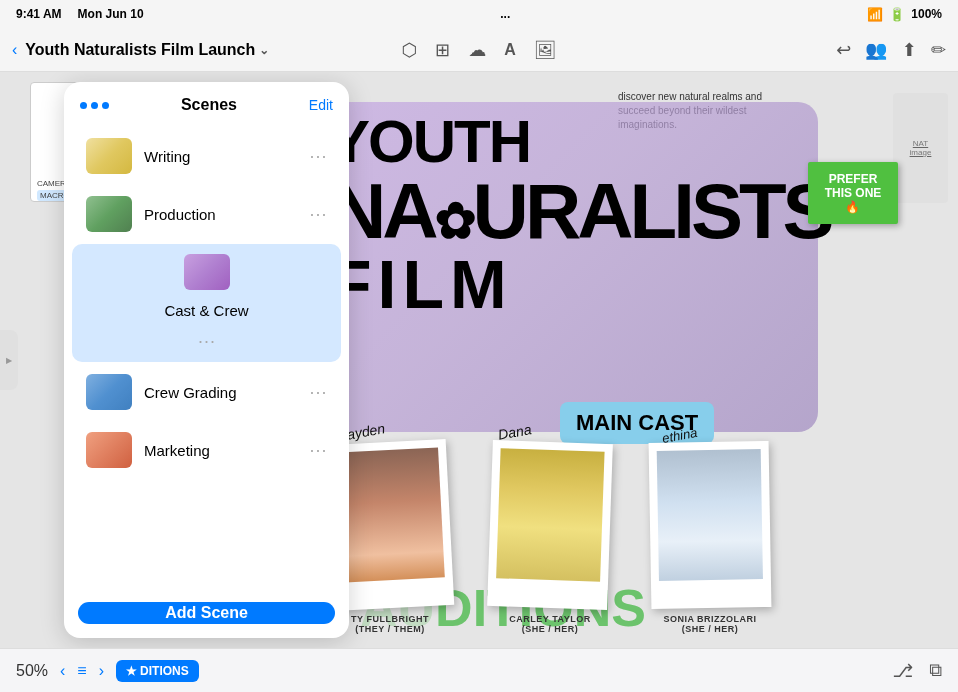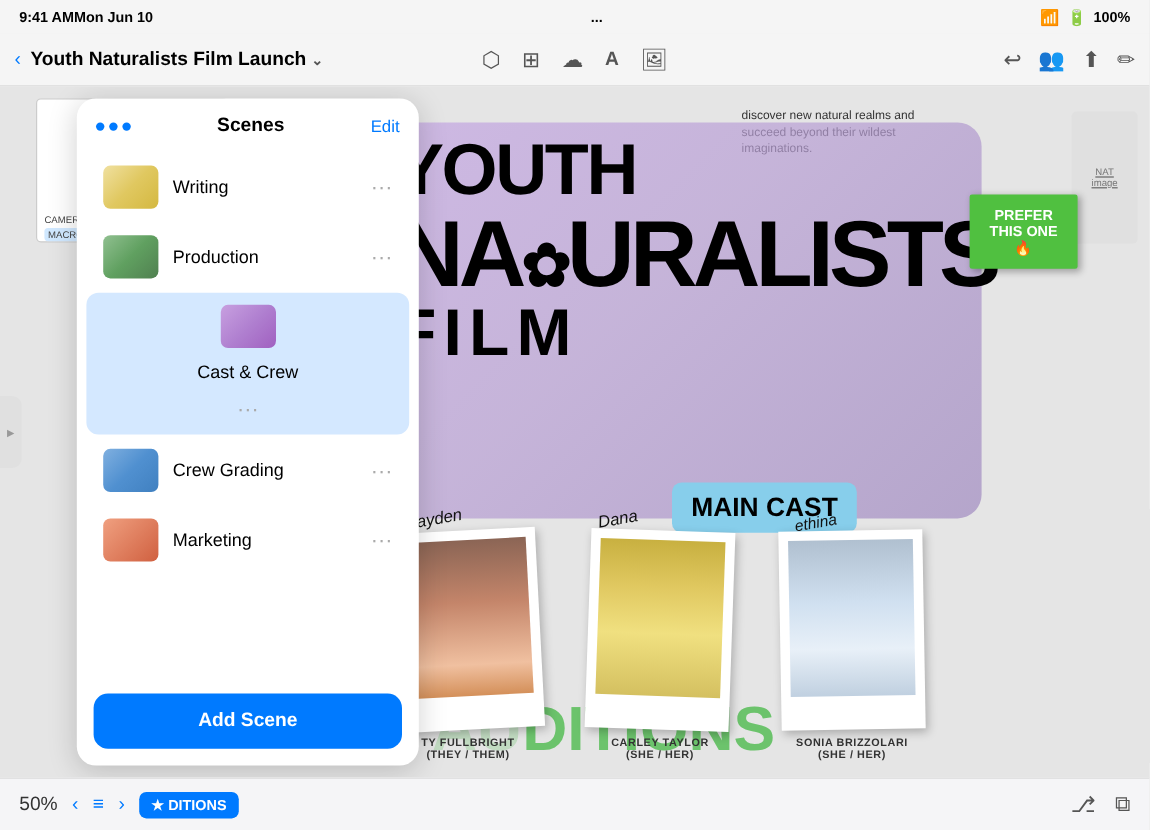--- a/index.html
+++ b/index.html
@@ -19,21 +19,21 @@
       display: flex;
       align-items: center;
       justify-content: space-between;
       padding: 0 16px;
       font-size: 12px;
       font-weight: 600;
       color: #000;
       z-index: 100;
       position: relative;
     }
-    .status-bar-left { display: flex; align-items: flex-start; gap: 0; }
+    .status-bar-left { display: flex; align-items: flex-start; gap: 16px; }
     .status-bar-center { display: flex; align-items: center; gap: 6px; }
     .status-bar-right { display: flex; align-items: center; gap: 6px; font-size: 12px; }
     .wifi-icon, .battery-icon { font-size: 13px; }
 
     
     .nav-bar {
       height: 44px;
       background: #f5f5f5;
       display: flex;
       align-items: center;
@@ -116,21 +116,21 @@
       text-transform: uppercase;
       letter-spacing: -2px;
       z-index: 10;
     }
     .main-title .youth { font-size: 60px; display: block; }
     .main-title .naturalists {
       font-size: 78px;
       display: block;
       letter-spacing: -4px;
     }
-    .main-title .film { font-size: 55px; display: block; letter-spacing: 6px; }
+    .main-title .film { font-size: 68px; display: block; letter-spacing: 6px; }
 
     
     .main-cast-label {
       position: absolute;
       top: 330px;
       left: 560px;
       background: #87ceeb;
       border-radius: 8px;
       padding: 8px 16px;
       font-family: 'Arial Black', sans-serif;
@@ -298,21 +298,21 @@
     .scene-thumb.t5 { background: linear-gradient(135deg, #f0a080, #e08060, #d06040); }
     .scene-label { font-size: 15px; color: #000; flex: 1; }
     .scene-more { font-size: 18px; color: #aaa; }
 
     .add-scene-btn {
       margin: 10px 14px 14px 14px;
       background: #007AFF;
       color: #fff;
       border: none;
       border-radius: 12px;
-      padding: 14px;
+      padding: 2px;
       font-size: 16px;
       font-weight: 600;
       text-align: center;
       cursor: pointer;
       width: calc(100% - 28px);
     }
 
     
     .left-handle {
       position: absolute;

